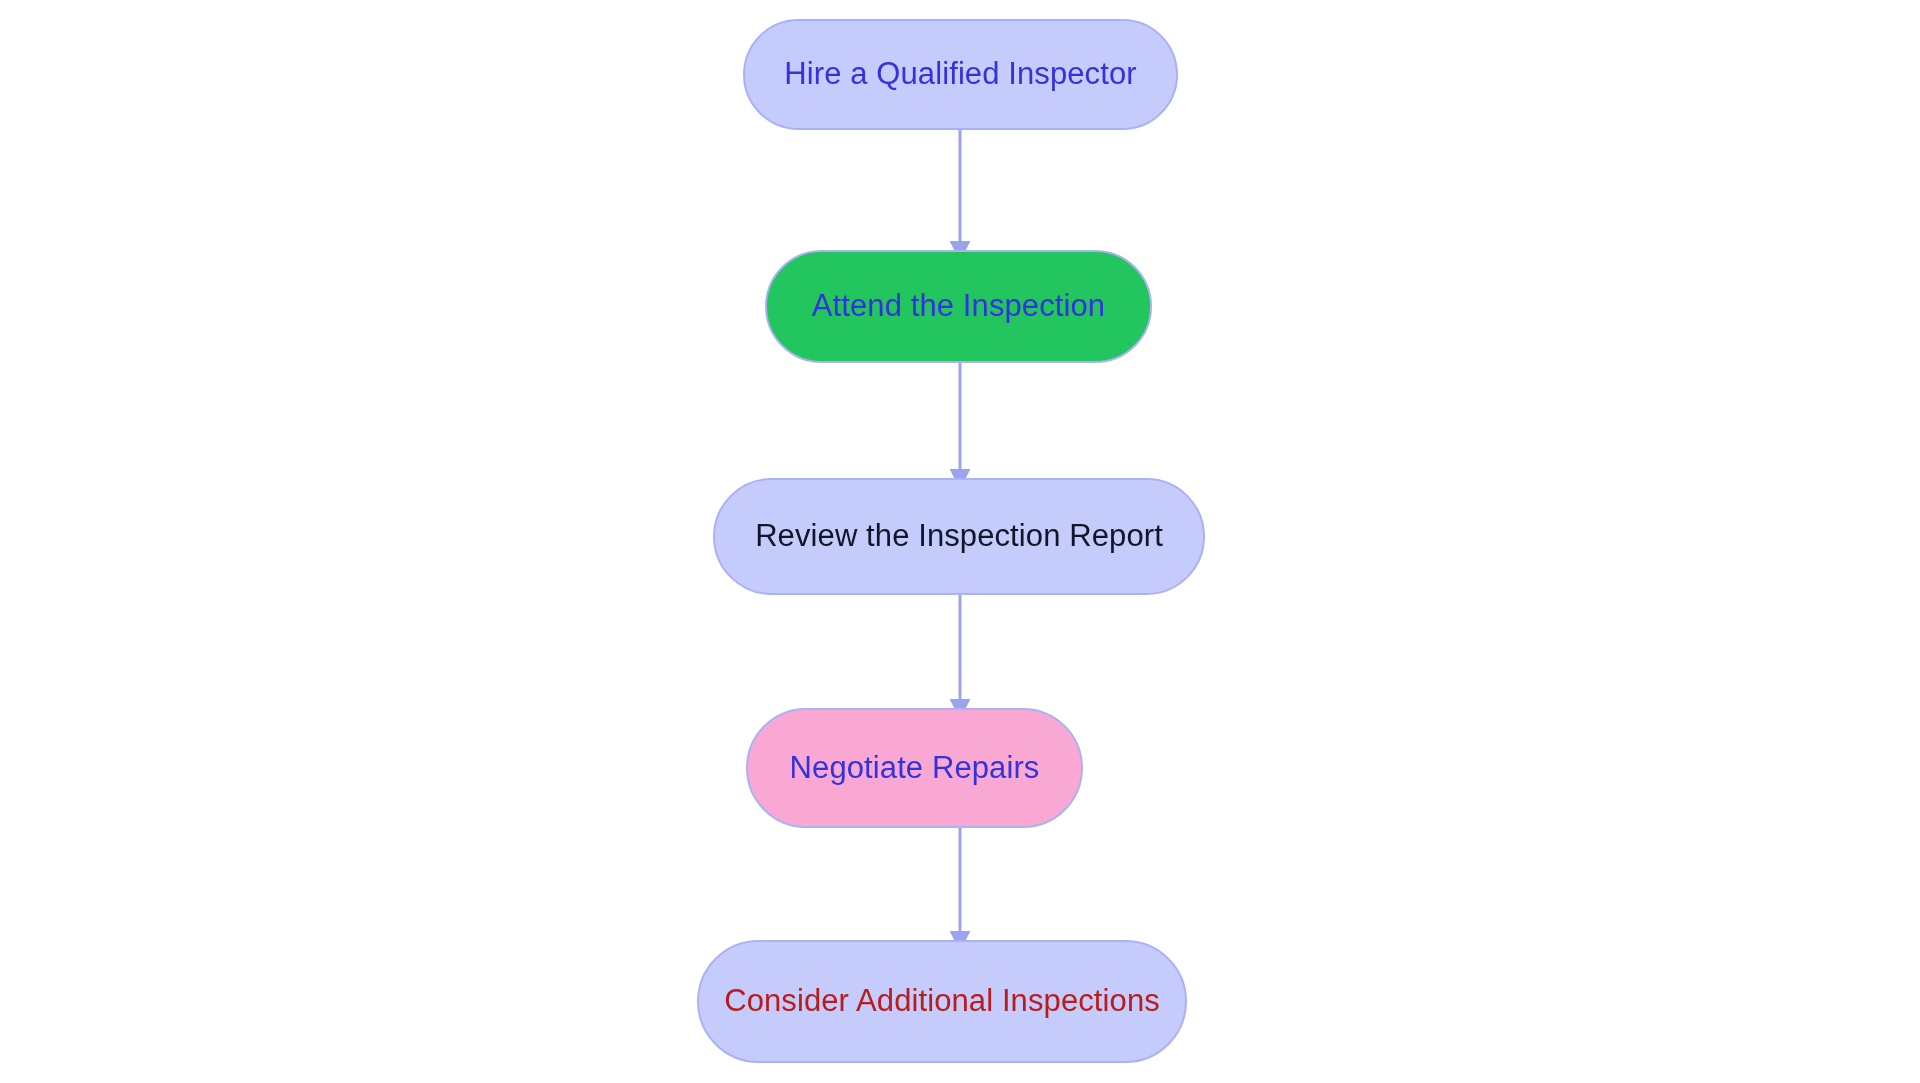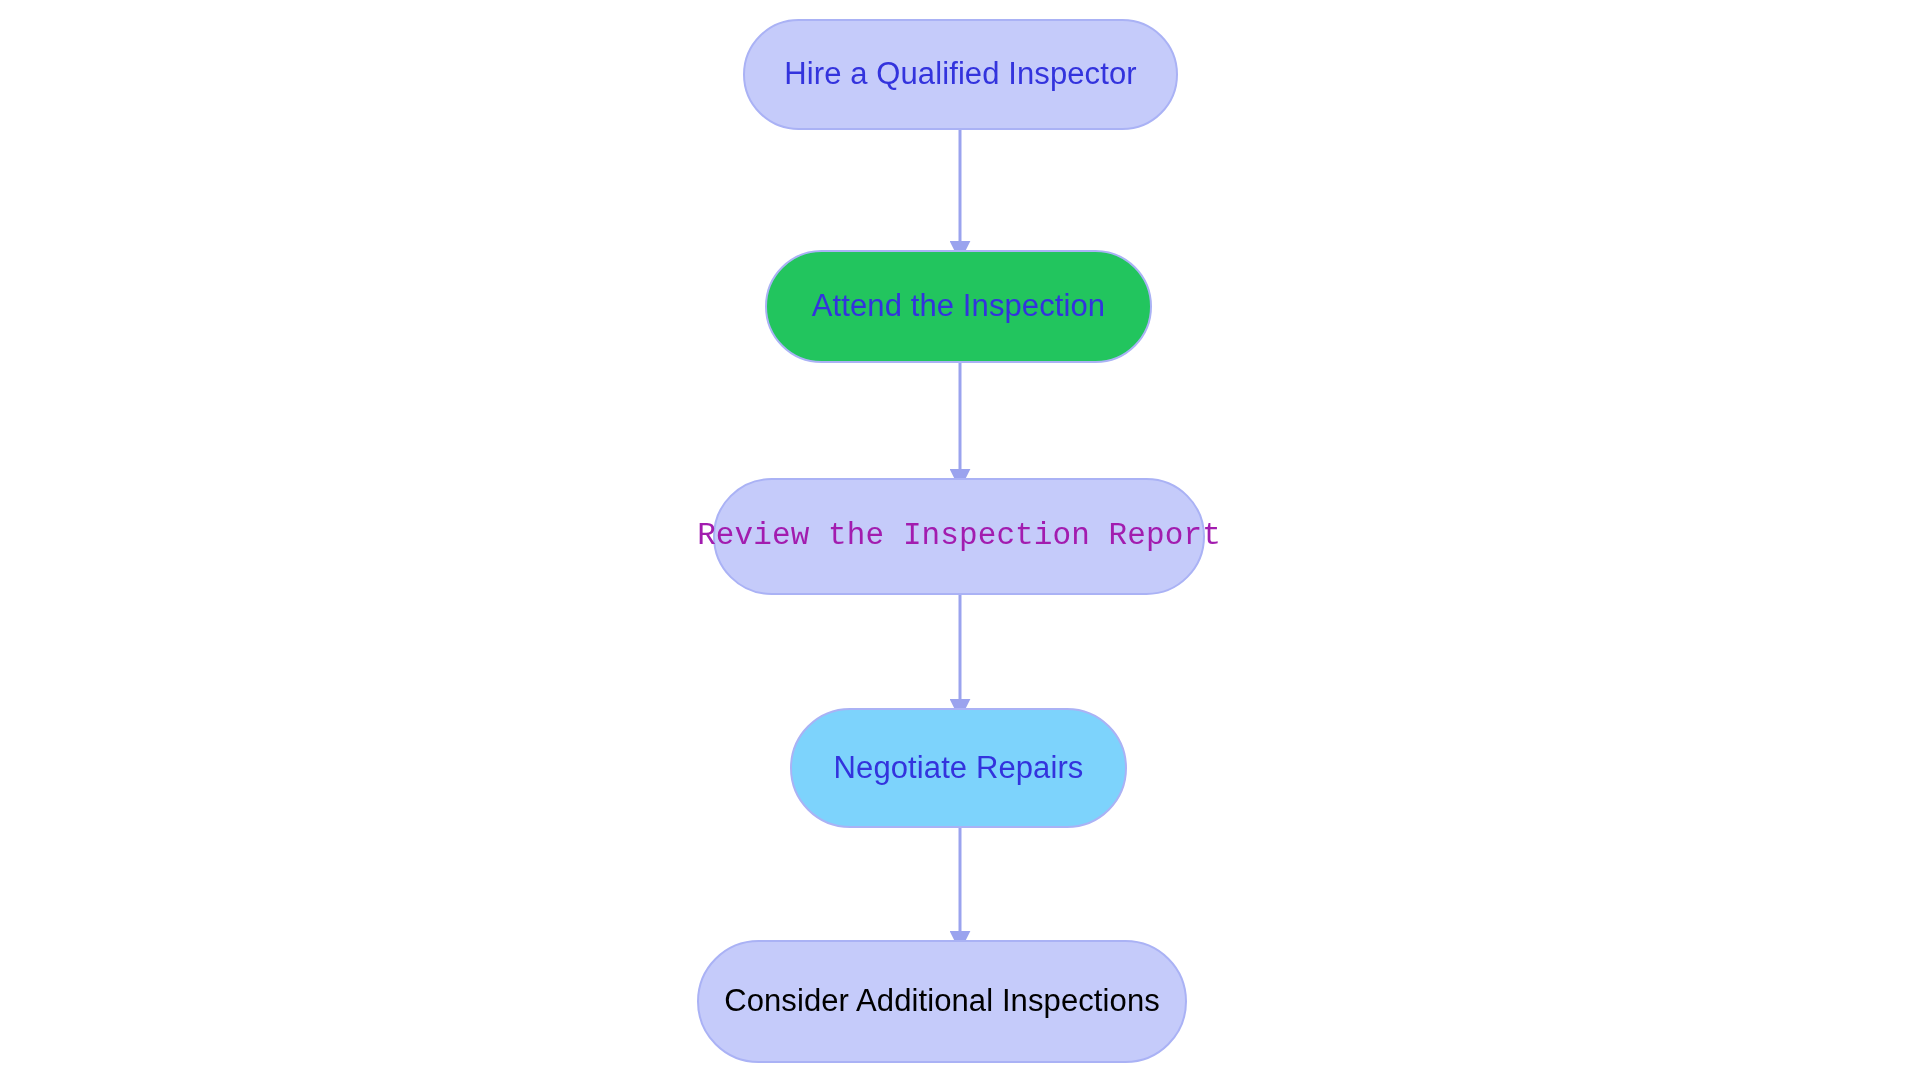--- a/index.html
+++ b/index.html
@@ -86,25 +86,25 @@
 
     <div class="flow-node" id="node-0" style="left: 743px; top: 19px; width: 435px; height: 111px; background: rgb(197, 203, 250); border-color: rgb(170, 178, 245);">
       <span class="node-label" style="color: rgb(51, 51, 221);">Hire a Qualified Inspector</span>
     </div>
 
     <div class="flow-node" id="node-1" style="left: 765px; top: 250px; width: 387px; height: 113px; background: #22c55e; border-color: rgb(170, 178, 245);">
       <span class="node-label" style="color: rgb(51, 51, 221);">Attend the Inspection</span>
     </div>
 
     <div class="flow-node" id="node-2" style="left: 713px; top: 478px; width: 492px; height: 117px; background: rgb(197, 203, 250); border-color: rgb(170, 178, 245);">
-      <span class="node-label" style="color: #a21caf; font-family: Liberation Mono, monospace;">Review the Inspection Report</span>
+      <span class="node-label" style="color: #0f172a;">Review the Inspection Report</span>
     </div>
 
-    <div class="flow-node" id="node-3" style="left: 790px; top: 708px; width: 337px; height: 120px; background: #7dd3fc; border-color: rgb(170, 178, 245);">
+    <div class="flow-node" id="node-3" style="left: 746px; top: 708px; width: 337px; height: 120px; background: #f9a8d4; border-color: rgb(170, 178, 245);">
       <span class="node-label" style="color: rgb(51, 51, 221);">Negotiate Repairs</span>
     </div>
 
     <div class="flow-node" id="node-4" style="left: 697px; top: 940px; width: 490px; height: 123px; background: rgb(197, 203, 250); border-color: rgb(170, 178, 245);">
-      <span class="node-label" style="color: #000000;">Consider Additional Inspections</span>
+      <span class="node-label" style="color: #b91c1c;">Consider Additional Inspections</span>
     </div>
 
   </div>
 </div>
 
 </body></html>

